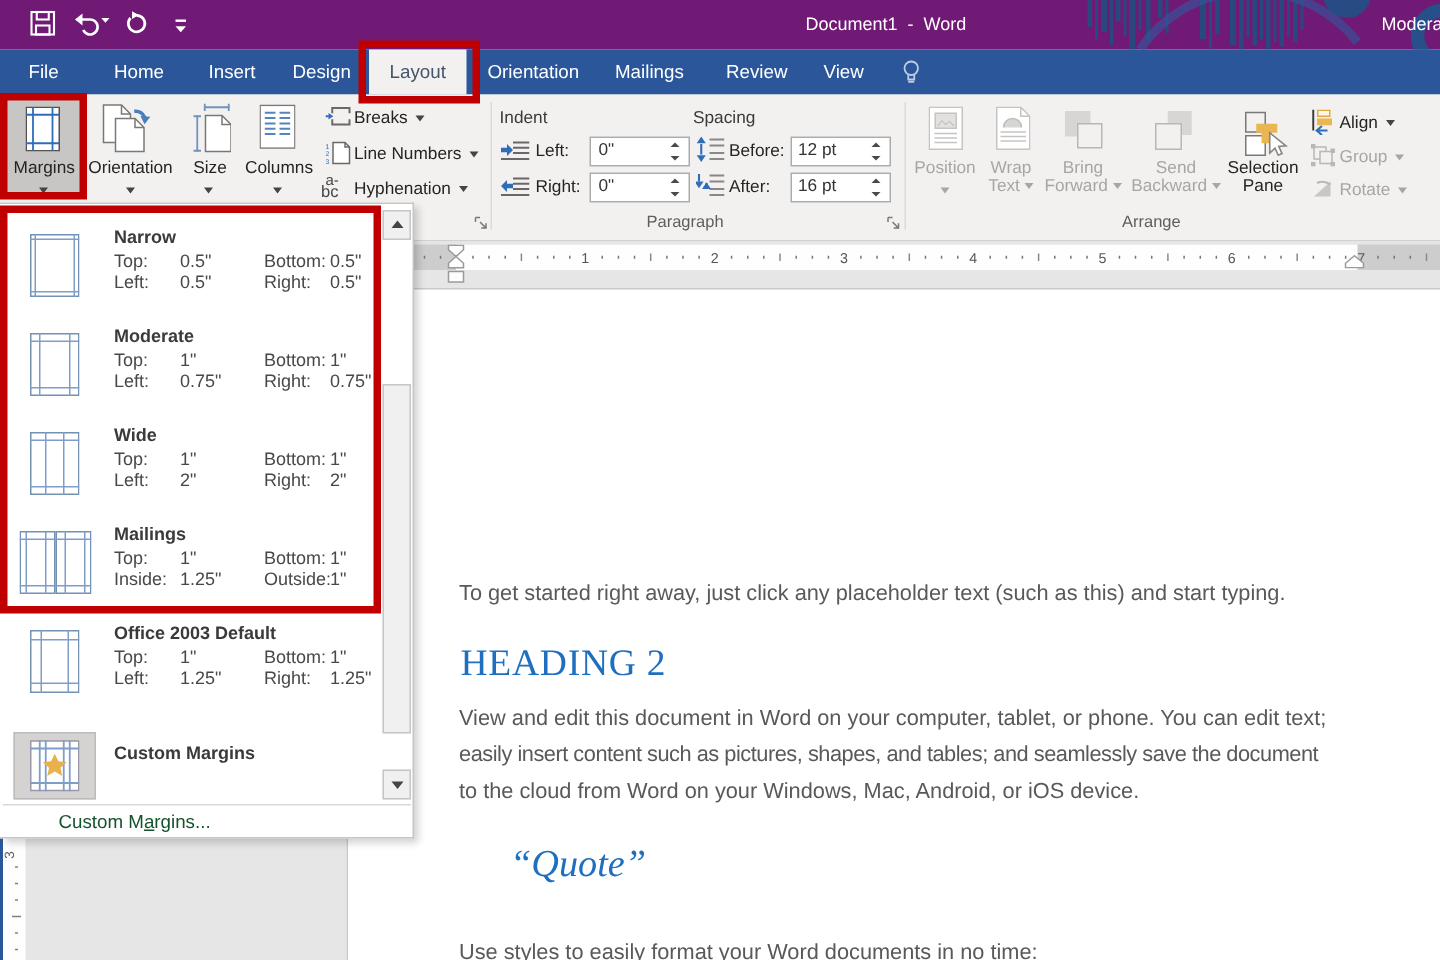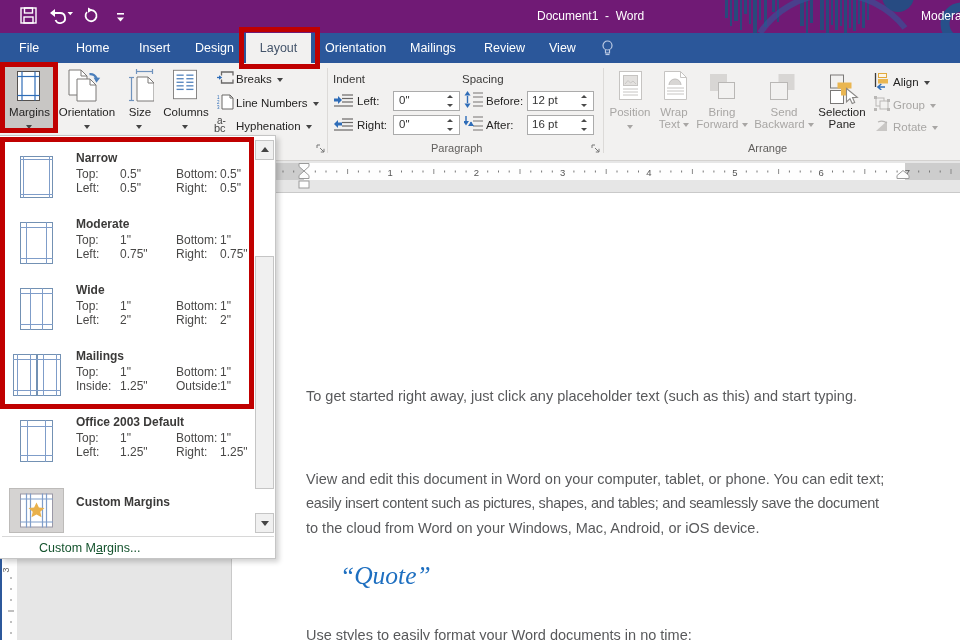--- a/index.html
+++ b/index.html
@@ -407,20 +407,21 @@
         <line x1="8" y1="33" x2="10" y2="33"></line>
         <line x1="8" y1="44" x2="10" y2="44"></line>
         <line x1="6" y1="55" x2="12" y2="55"></line>
         <line x1="8" y1="66" x2="10" y2="66"></line>
         <line x1="8" y1="77" x2="10" y2="77"></line>
       </g>
   </svg>
   <div class="abs" style="left:0;top:395px;width:2px;height:85px;background:#2b579a"></div>
   <div id="page">
     <span class="abs" style="left:74px;top:195px;font-size:14.5px;color:#58595b">To get started right away, just click any placeholder text (such as this) and start typing.</span>
+    <span class="abs" style="left:75px;top:236px;font-family:'Liberation Serif',serif;font-size:25px;color:#1e6fc0;letter-spacing:0.5px">HEADING 2</span>
     <span class="abs" style="left:74px;top:274px;width:640px;font-size:14.5px;color:#58595b;line-height:24.3px">View and edit this document in Word on your computer, tablet, or phone. You can edit text;<br><span style="letter-spacing:-0.31px">easily insert content such as pictures, shapes, and tables; and seamlessly save the document</span><br>to the cloud from Word on your Windows, Mac, Android, or iOS device.</span>
     <span class="abs" style="left:108px;top:368px;font-family:'Liberation Serif',serif;font-style:italic;font-size:25.5px;color:#1e6fc0">“Quote”</span>
     <span class="abs" style="left:74px;top:434px;font-size:14.5px;color:#58595b">Use styles to easily format your Word documents in no time:</span>
   </div>
 </div>
 
 <div class="abs" id="dropdown">
 
   <div class="abs" style="left:255px;top:4px;width:19px;height:20px;background:#f0f0f0;border:1px solid #c5c5c5"></div>
   <div class="abs" style="left:261px;top:11px;width:0;height:0;border-left:4px solid transparent;border-right:4px solid transparent;border-bottom:5px solid #444"></div>

